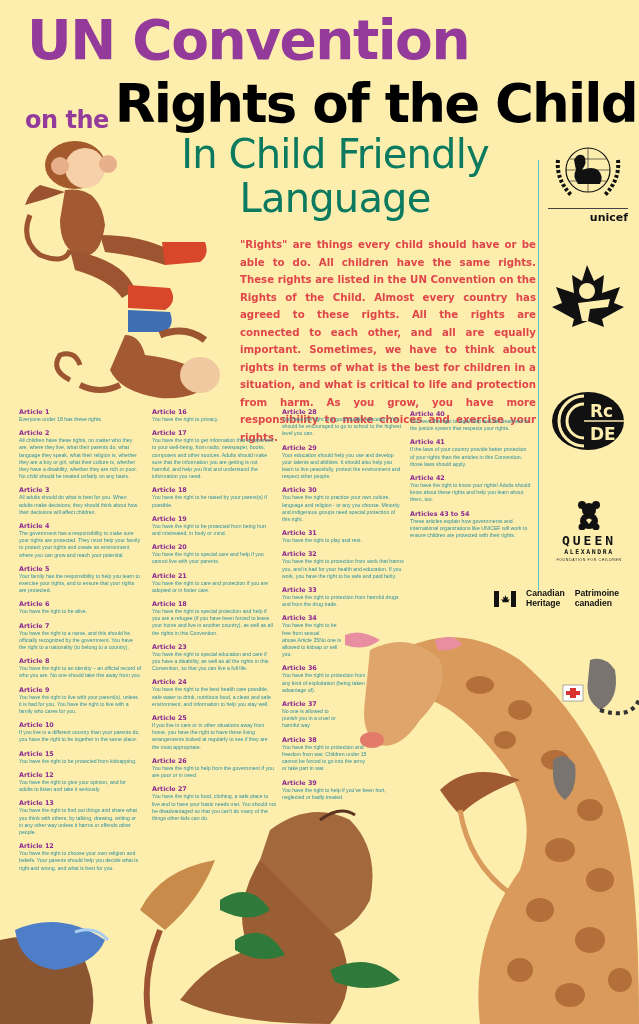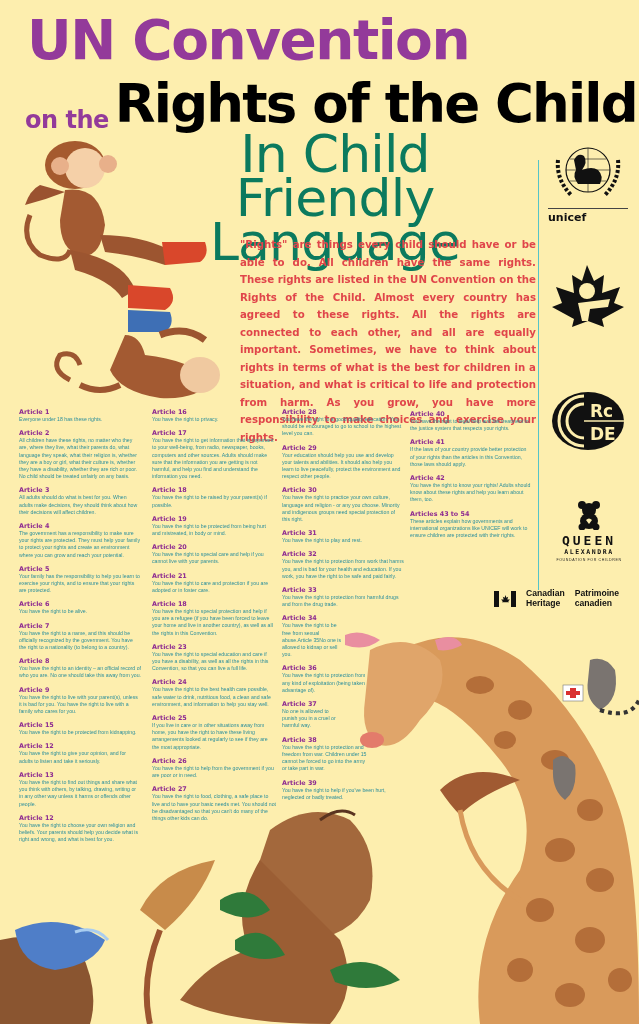--- a/index.html
+++ b/index.html
@@ -23,21 +23,21 @@
     font-family: "DejaVu Sans", sans-serif; font-weight: bold;
     font-size: 24px; color: #933a9a; margin-right: 6px; letter-spacing: -0.5px;
   }
   .title2-big {
     font-family: "DejaVu Sans", sans-serif; font-weight: bold;
     font-size: 53px; letter-spacing: -1.8px; color: #000000; line-height: 60px;
   }
   .subtitle {
     position: absolute; left: 150px; top: 132px; width: 370px;
     font-family: "DejaVu Sans", sans-serif; font-weight: normal;
-    font-size: 52px; color: #0b7a5e; text-align: center; line-height: 44px; letter-spacing: -0.8px;
+    font-size: 40px; color: #0b7a5e; text-align: center; line-height: 44px; letter-spacing: -0.8px;
   }
 
   
   .vdivider { position: absolute; left: 538px; top: 160px; width: 1px; height: 430px; background: #55c4c9; }
 
   
   .intro {
     position: absolute; left: 240px; top: 236px; width: 296px;
     font-family: "DejaVu Sans", sans-serif; font-weight: bold;
     font-size: 10.2px; line-height: 17.5px; color: #e0454a; text-align: justify;
@@ -59,21 +59,21 @@
     font-size: 5.2px; color: #2d8f9c; line-height: 7.2px;
   }
   .col3 .narrow .art-body { width: 62px; }
   .col3 .mid .art-body { width: 88px; }
 
   
   .logo { position: absolute; }
   .unicef { left: 548px; top: 140px; width: 80px; }
   .unicef-word {
     font-family: "DejaVu Sans", sans-serif; font-weight: bold; font-size: 11px; color: #111;
-    text-align: left; border-top: 1px solid #444; margin-top: 2px; padding-top: 2px;
+    text-align: right; border-top: 1px solid #444; margin-top: 2px; padding-top: 2px;
   }
   .maple { left: 548px; top: 263px; width: 78px; height: 78px; }
   .crcde { left: 550px; top: 390px; width: 76px; height: 60px; font-weight: bold; }
   .queen { left: 548px; top: 500px; width: 82px; text-align: center; }
   .queen-name { font-family: "DejaVu Sans Mono", monospace; font-weight: bold; font-size: 13px; color: #111; letter-spacing: 3px; line-height: 14px; }
   .queen-sub { font-family: "DejaVu Sans Mono", monospace; font-weight: bold; font-size: 6.5px; color: #111; letter-spacing: 1.6px; }
   .queen-found { font-family: "Liberation Sans", sans-serif; font-size: 3.6px; color: #222; letter-spacing: 0.6px; margin-top: 2px; }
   .heritage { left: 494px; top: 589px; width: 145px; display: flex; align-items: flex-start; }
   .flag { display: flex; align-items: center; height: 16px; margin-right: 10px; margin-top: 2px; }
   .flag .bar { width: 5px; height: 16px; background: #111; }
@@ -265,20 +265,24 @@
       </div>
     <div class="article">
         <div class="art-title">Article 8</div>
         <div class="art-body">You have the right to an identity – an official record of who you are. No one should take this away from you.</div>
       </div>
     <div class="article">
         <div class="art-title">Article 9</div>
         <div class="art-body">You have the right to live with your parent(s), unless it is bad for you. You have the right to live with a family who cares for you.</div>
       </div>
     <div class="article">
+        <div class="art-title">Article 10</div>
+        <div class="art-body">If you live in a different country than your parents do, you have the right to be together in the same place.</div>
+      </div>
+    <div class="article">
         <div class="art-title">Article 15</div>
         <div class="art-body">You have the right to be protected from kidnapping.</div>
       </div>
     <div class="article">
         <div class="art-title">Article 12</div>
         <div class="art-body">You have the right to give your opinion, and for adults to listen and take it seriously.</div>
       </div>
     <div class="article">
         <div class="art-title">Article 13</div>
         <div class="art-body">You have the right to find out things and share what you think with others, by talking, drawing, writing or in any other way unless it harms or offends other people.</div>

